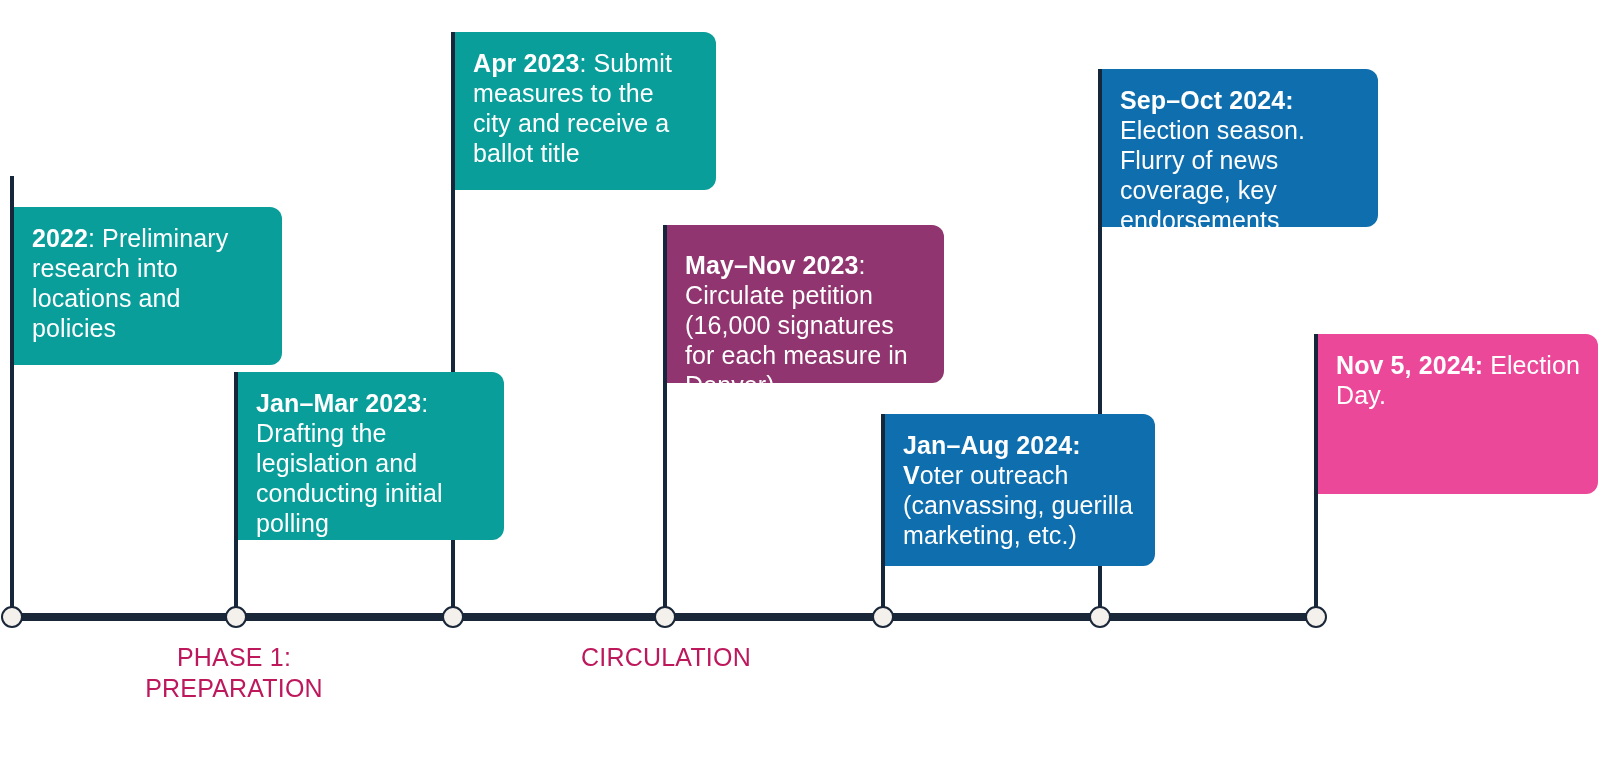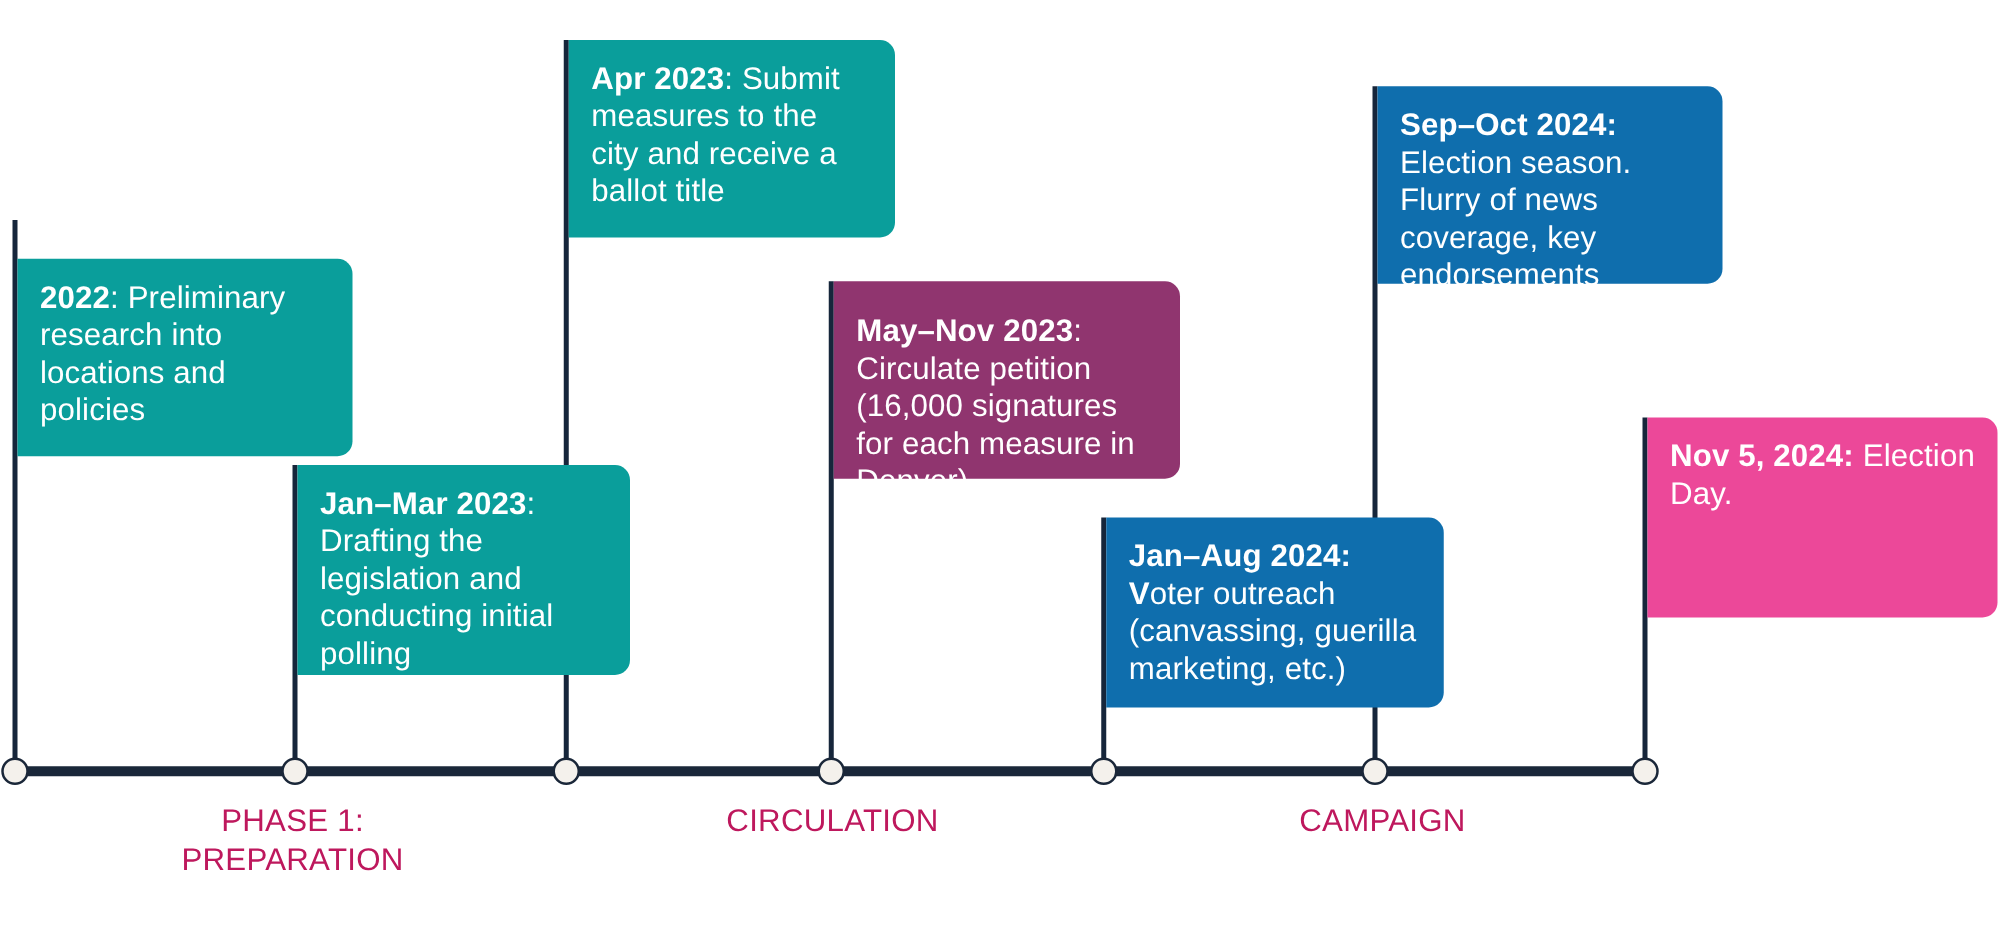--- a/index.html
+++ b/index.html
@@ -127,16 +127,16 @@
       <div class="axis-marker" style="left: 442px; top: 606px;"></div>
       <div class="axis-marker" style="left: 654px; top: 606px;"></div>
       <div class="axis-marker" style="left: 872px; top: 606px;"></div>
       <div class="axis-marker" style="left: 1089px; top: 606px;"></div>
       <div class="axis-marker" style="left: 1305px; top: 606px;"></div>
     </div>
 
   <div id="phases">
       <div class="phase-label" style="left: 64px; top: 642px; width: 340px;"><div>PHASE 1:</div><div>PREPARATION</div></div>
       <div class="phase-label" style="left: 496px; top: 642px; width: 340px;"><div>CIRCULATION</div></div>
-      <div class="phase-label" style="left: 936px; top: 642px; width: 340px;"><div>CAMPAIGN</div></div>
+      <div class="phase-label" style="left: 936px; top: 642px; width: 340px;"></div>
     </div>
 
 </div>
 
 </body></html>

